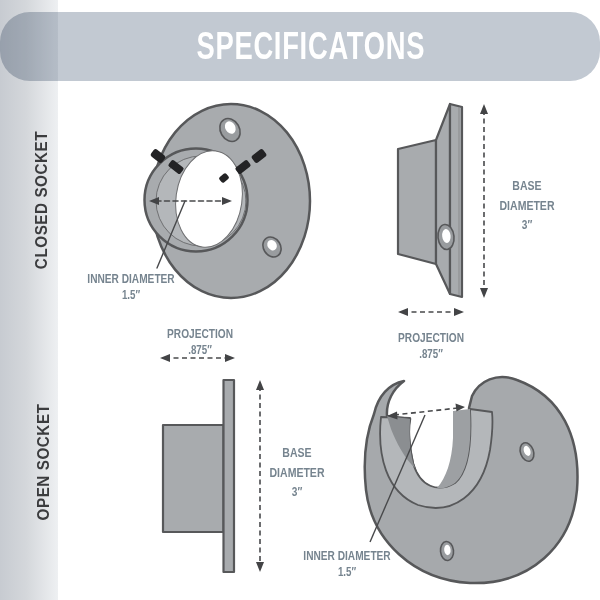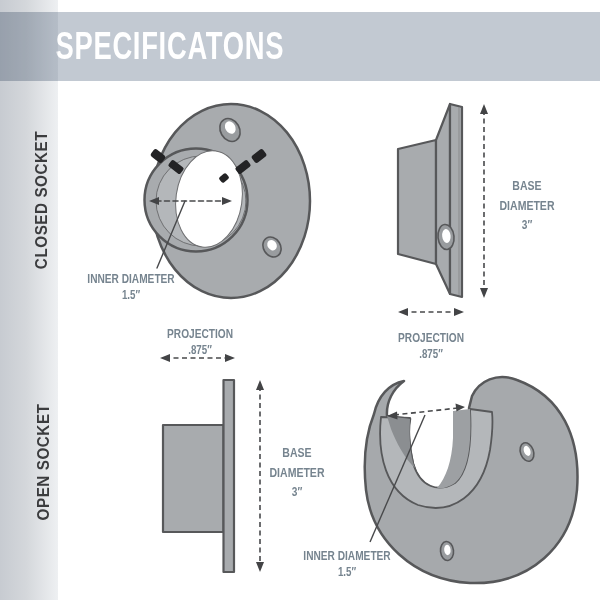--- a/index.html
+++ b/index.html
@@ -1,20 +1,20 @@
 <!DOCTYPE html>
 <html><head>
 <meta charset="utf-8">
 <style>
   html,body{margin:0;padding:0;background:#fff;}
   .stage{position:relative;width:600px;height:600px;background:#ffffff;overflow:hidden;
          font-family:"Liberation Sans",sans-serif;}
   
   .banner{position:absolute;left:0;top:12px;width:600px;height:69px;background:#c2c9d2;
-          display:flex;align-items:center;z-index:1;}
+          display:flex;align-items:center;justify-content:center;z-index:1;border-radius:30px;}
   .banner-title{color:#ffffff;font-weight:bold;font-size:38px;letter-spacing:1px;white-space:nowrap;
                 transform:translateX(11px) scaleX(0.72);}
   
   .sidebar{position:absolute;left:0;top:0;width:58px;height:600px;z-index:2;
            background:linear-gradient(90deg,#c7cbd1 0%,#d4d7db 45%,#eef0f2 100%);
            mix-blend-mode:multiply;}
   .side-label{position:absolute;z-index:3;color:#3b3c3e;font-weight:bold;font-size:16px;
               letter-spacing:0.6px;white-space:nowrap;
               transform:translate(-50%,-50%) rotate(-90deg) scaleX(0.95);}
   

